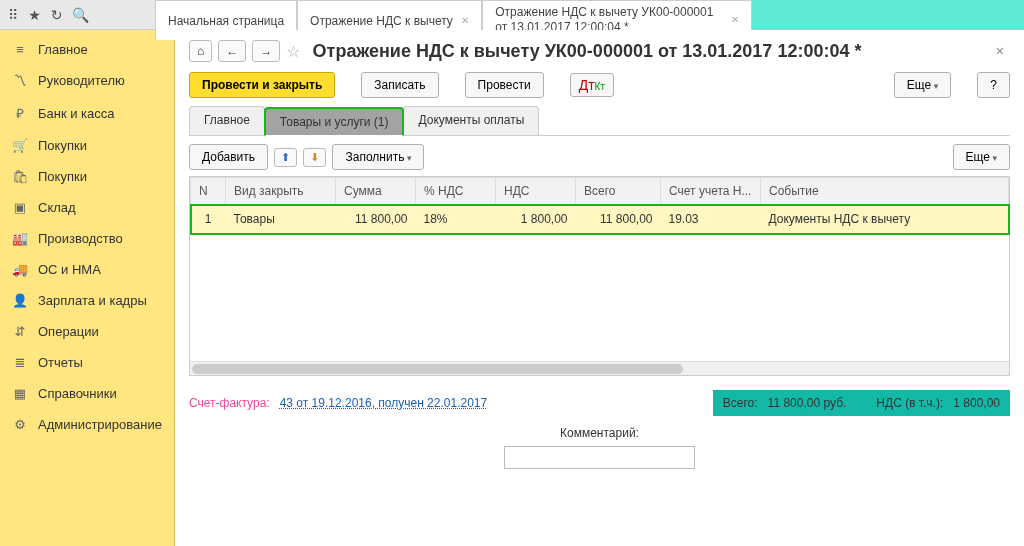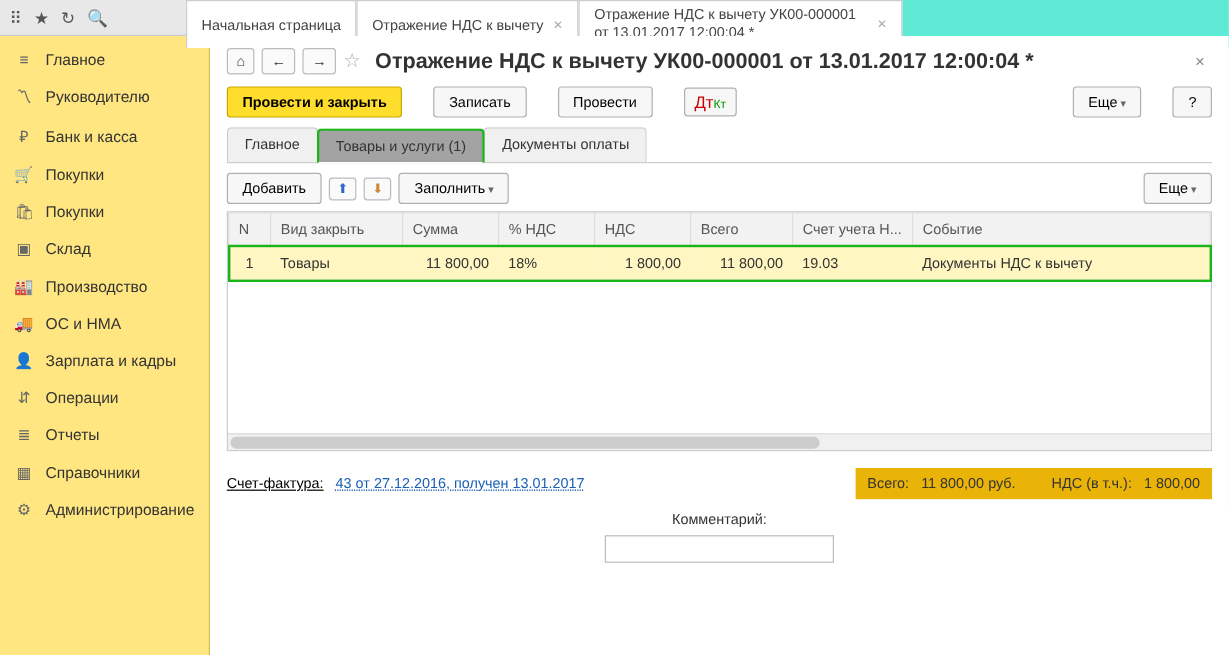--- a/index.html
+++ b/index.html
@@ -47,23 +47,23 @@
   .grid td { border-bottom: 1px solid #eee; padding: 7px 8px; font-size: 12px; }
   .grid tr.selected td { background: #fff6c2; }
   .grid tr.selected { outline: 2px solid #1ab51a; outline-offset: -1px; }
   .num-col { width: 35px; text-align: center; }
   .right { text-align: right; }
   
   .hscroll { position: absolute; bottom: 0; left: 0; right: 0; height: 14px; background: #f0f0f0; border-top: 1px solid #ddd; }
   .hscroll::before { content: ""; display: block; position: absolute; left: 2px; top: 2px; height: 10px; width: 60%; background: #ccc; border-radius: 5px; }
   
   .footer { margin-top: 14px; display: flex; align-items: center; gap: 10px; font-size: 12px; }
-  .footer-label { color: #000000; text-decoration: underline; }
+  .footer-label { color: #ec4899; }
   .link { color: #1a5fb4; text-decoration: underline dotted; cursor: pointer; }
-  .total-block { background: #eab308; padding: 6px 10px; display: flex; gap: 30px; align-items: center; margin-left: auto; }
+  .total-block { background: #14b8a6; padding: 6px 10px; display: flex; gap: 30px; align-items: center; margin-left: auto; }
   .total-block .val { font-weight: normal; }
   
   .comment-row { margin-top: 10px; display: flex; align-items: center; gap: 6px; flex-direction: column; }
   .comment-row input { flex: 1; border: 1px solid #bbb; padding: 3px 6px; }
   
   .star-icon { color: #aaa; font-size: 16px; }
   .dropdown-caret::after { content: " ▾"; color: #666; font-size: 9px; }
 </style>
 </head>
 <body>
@@ -205,21 +205,21 @@
             <td>19.03</td>
             <td>Документы НДС к вычету</td>
           </tr>
         </tbody>
       </table>
       <div class="hscroll"></div>
     </div>
 
     <div class="footer">
       <span class="footer-label">Счет-фактура:</span>
-      <span class="link">43 от 27.12.2016, получен 13.01.2017</span>
+      <span class="link">43 от 19.12.2016, получен 22.01.2017</span>
       <div class="total-block">
         <span><span>Всего:</span>&nbsp;&nbsp;&nbsp;<span class="val">11 800,00</span>&nbsp;<span>руб.</span></span>
         <span><span>НДС (в т.ч.):</span>&nbsp;&nbsp;&nbsp;<span class="val">1 800,00</span></span>
       </div>
     </div>
 
     <div class="comment-row">
       <span>Комментарий:</span>
       <input type="text" value="" style="">
     </div>

